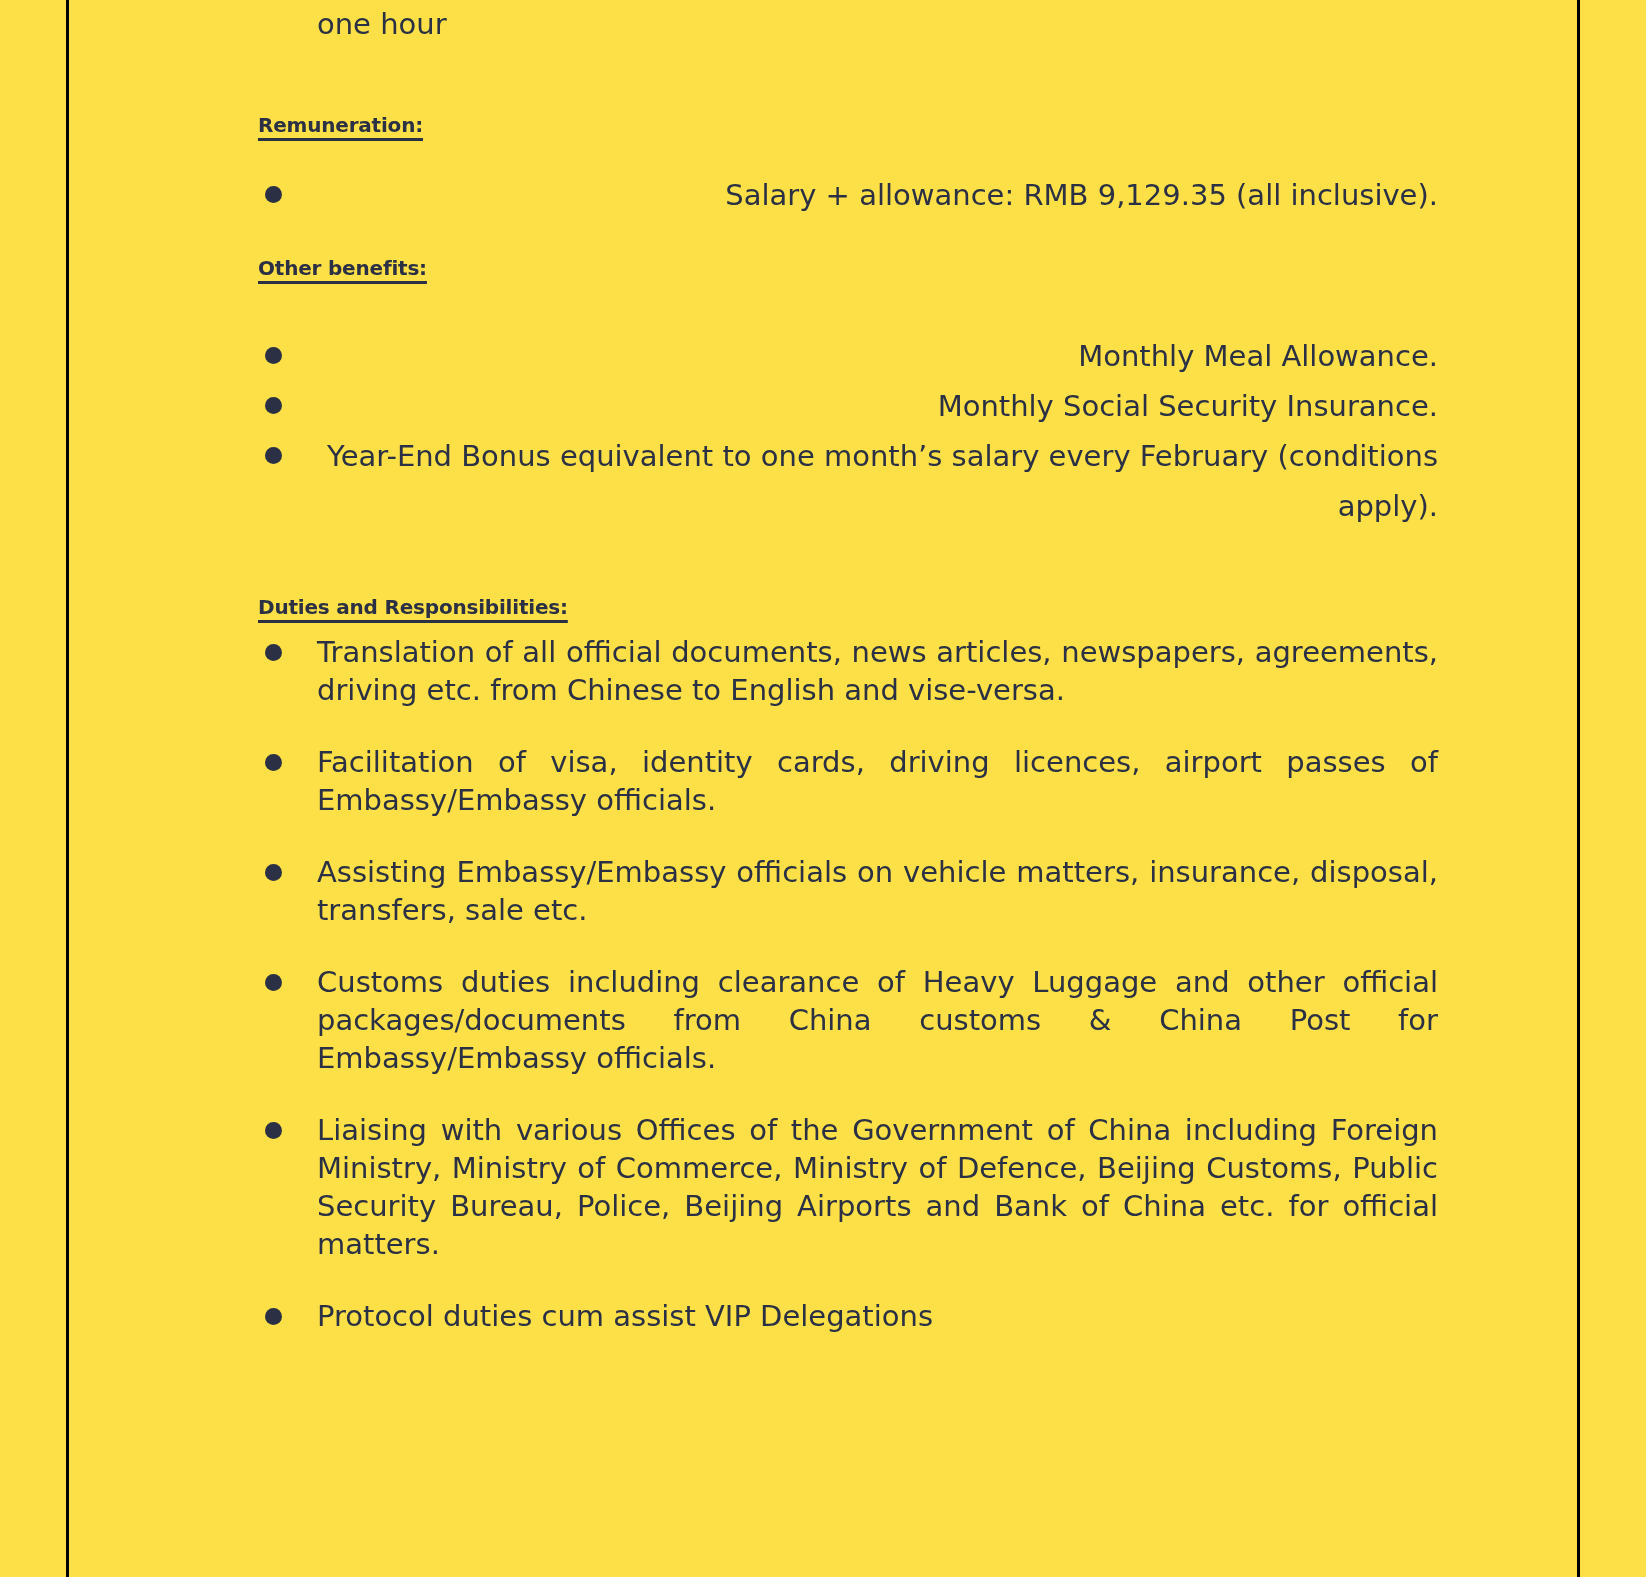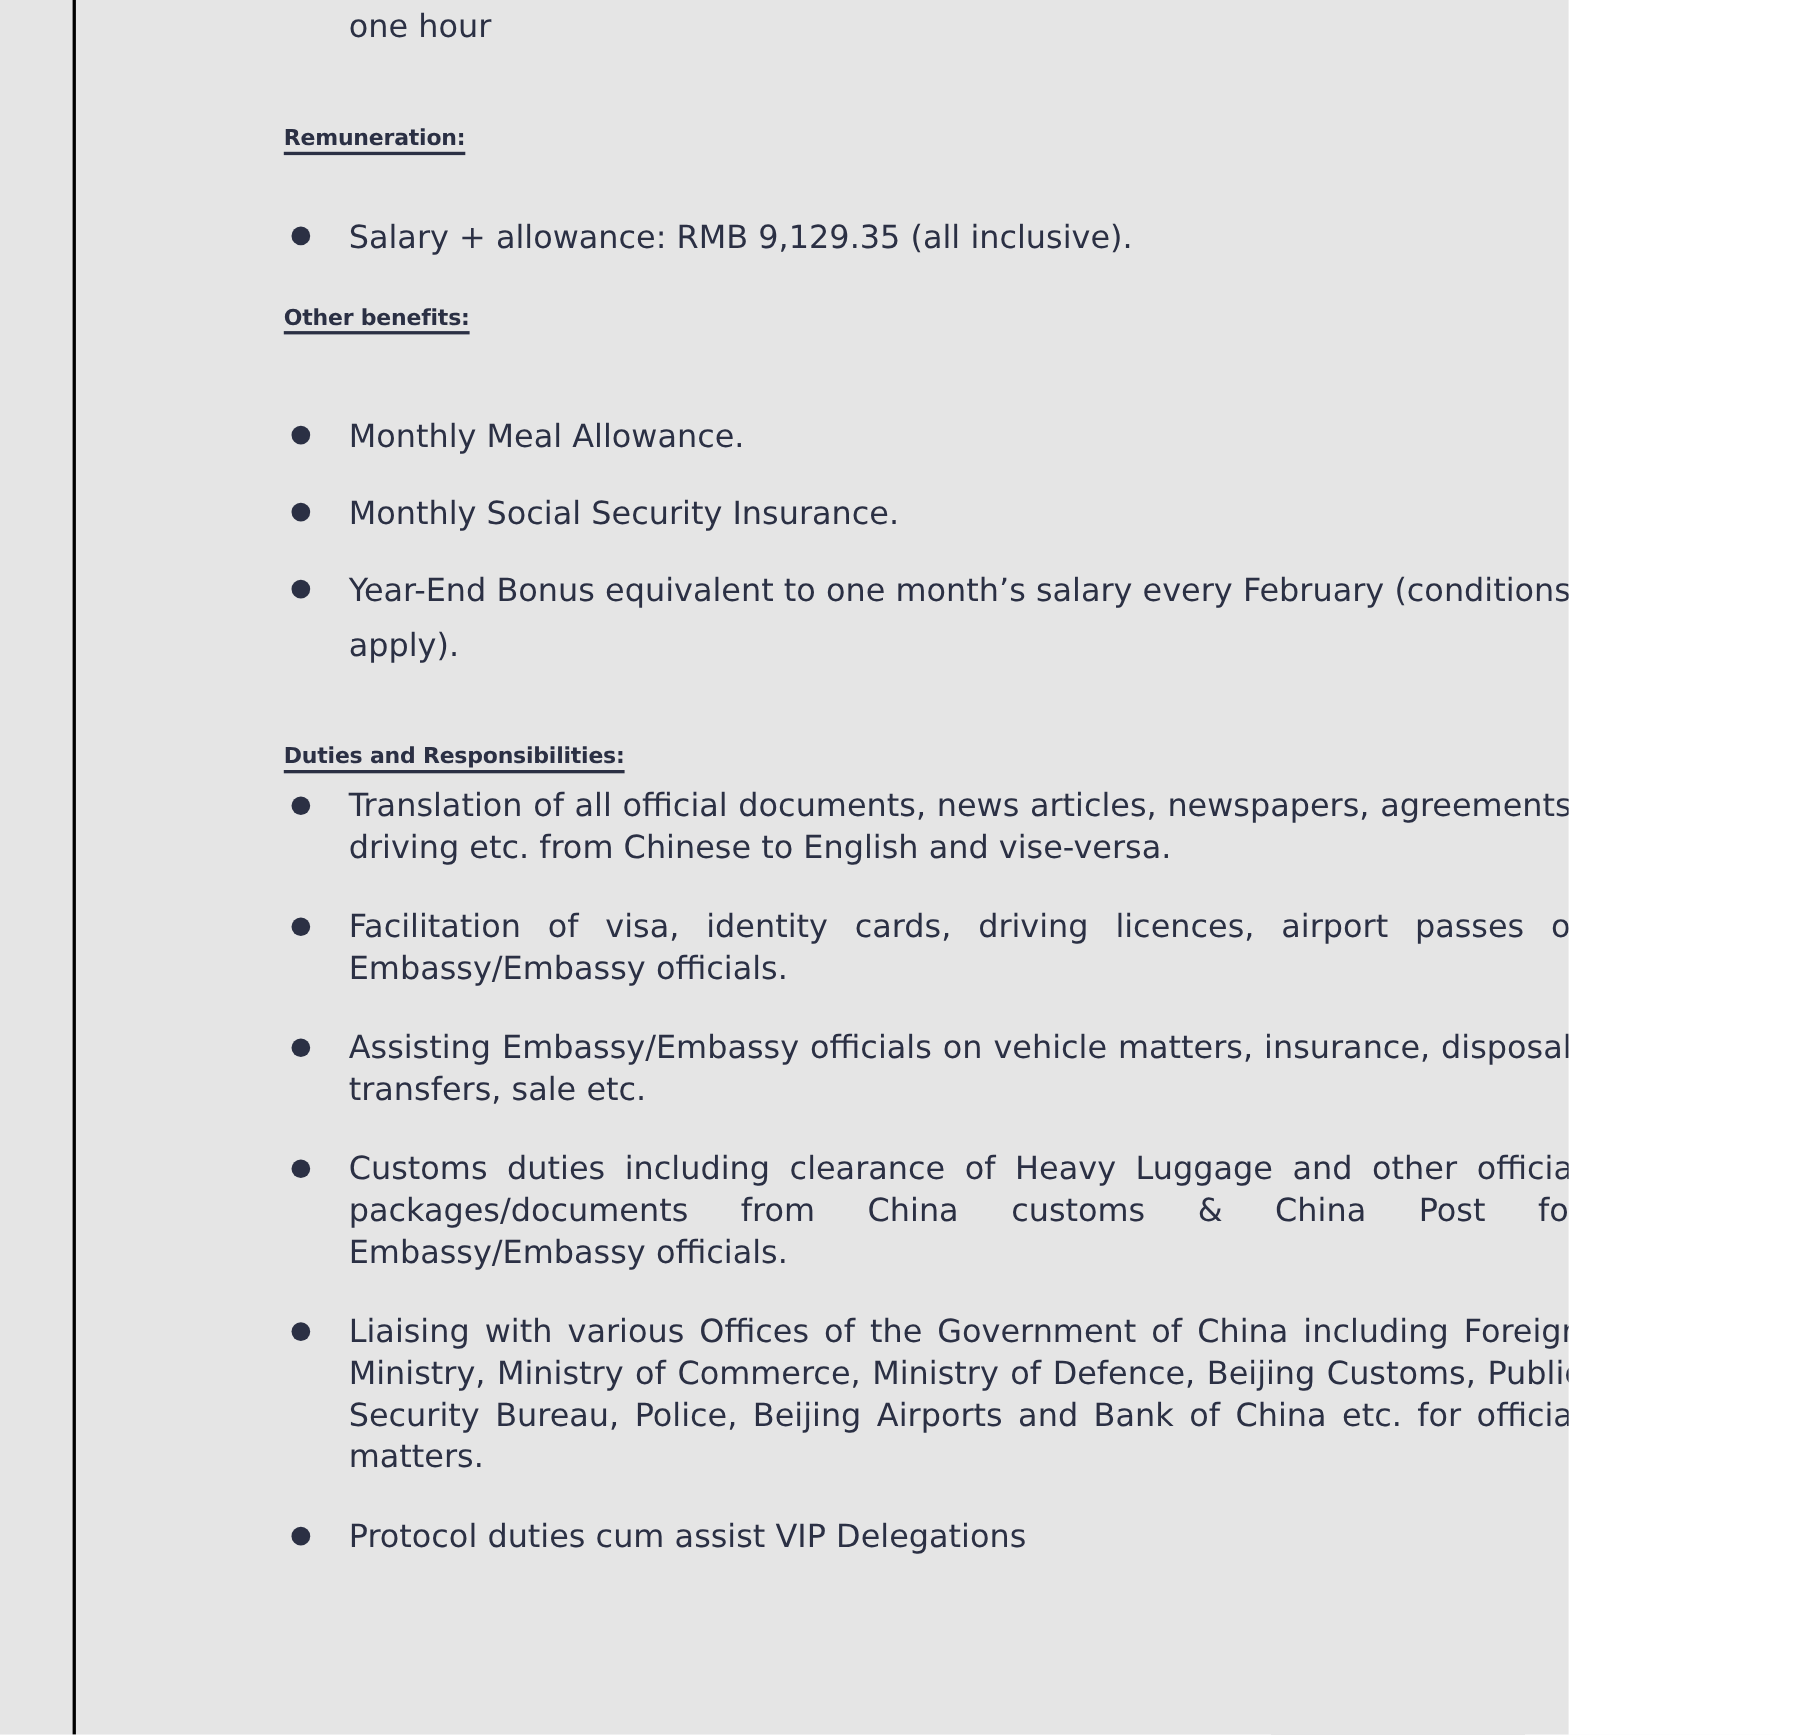--- a/index.html
+++ b/index.html
@@ -5,23 +5,23 @@
   html, body {
     margin: 0;
     padding: 0;
     background: #ffffff;
   }
   body {
     font-family: "DejaVu Sans", sans-serif;
   }
   .page {
     position: relative;
-    width: 1426px;
+    width: 1646px;
     height: 1577px;
-    background: #e5e5e5;
+    background: #fde047;
     overflow: hidden;
     box-sizing: border-box;
   }
   
   .rule-left,
   .rule-right {
     position: absolute;
     top: 0;
     bottom: 0;
     width: 3px;
@@ -84,21 +84,21 @@
   }
   ul.bullets > li .txt {
     display: block;
   }
 
   
   ul.benefits > li {
     line-height: 50px;
     margin-bottom: 0;
   }
-  ul.benefits > li .txt { text-align: left; margin-top: 20px; }
+  ul.benefits > li .txt { text-align: right; }
   ul.benefits > li .dot { top: 16px; }
 
   
   ul.duties > li {
     line-height: 38px;
     margin-bottom: 34px;
   }
   ul.duties > li:last-child { margin-bottom: 0; }
   ul.duties > li .txt {
     text-align: justify;

